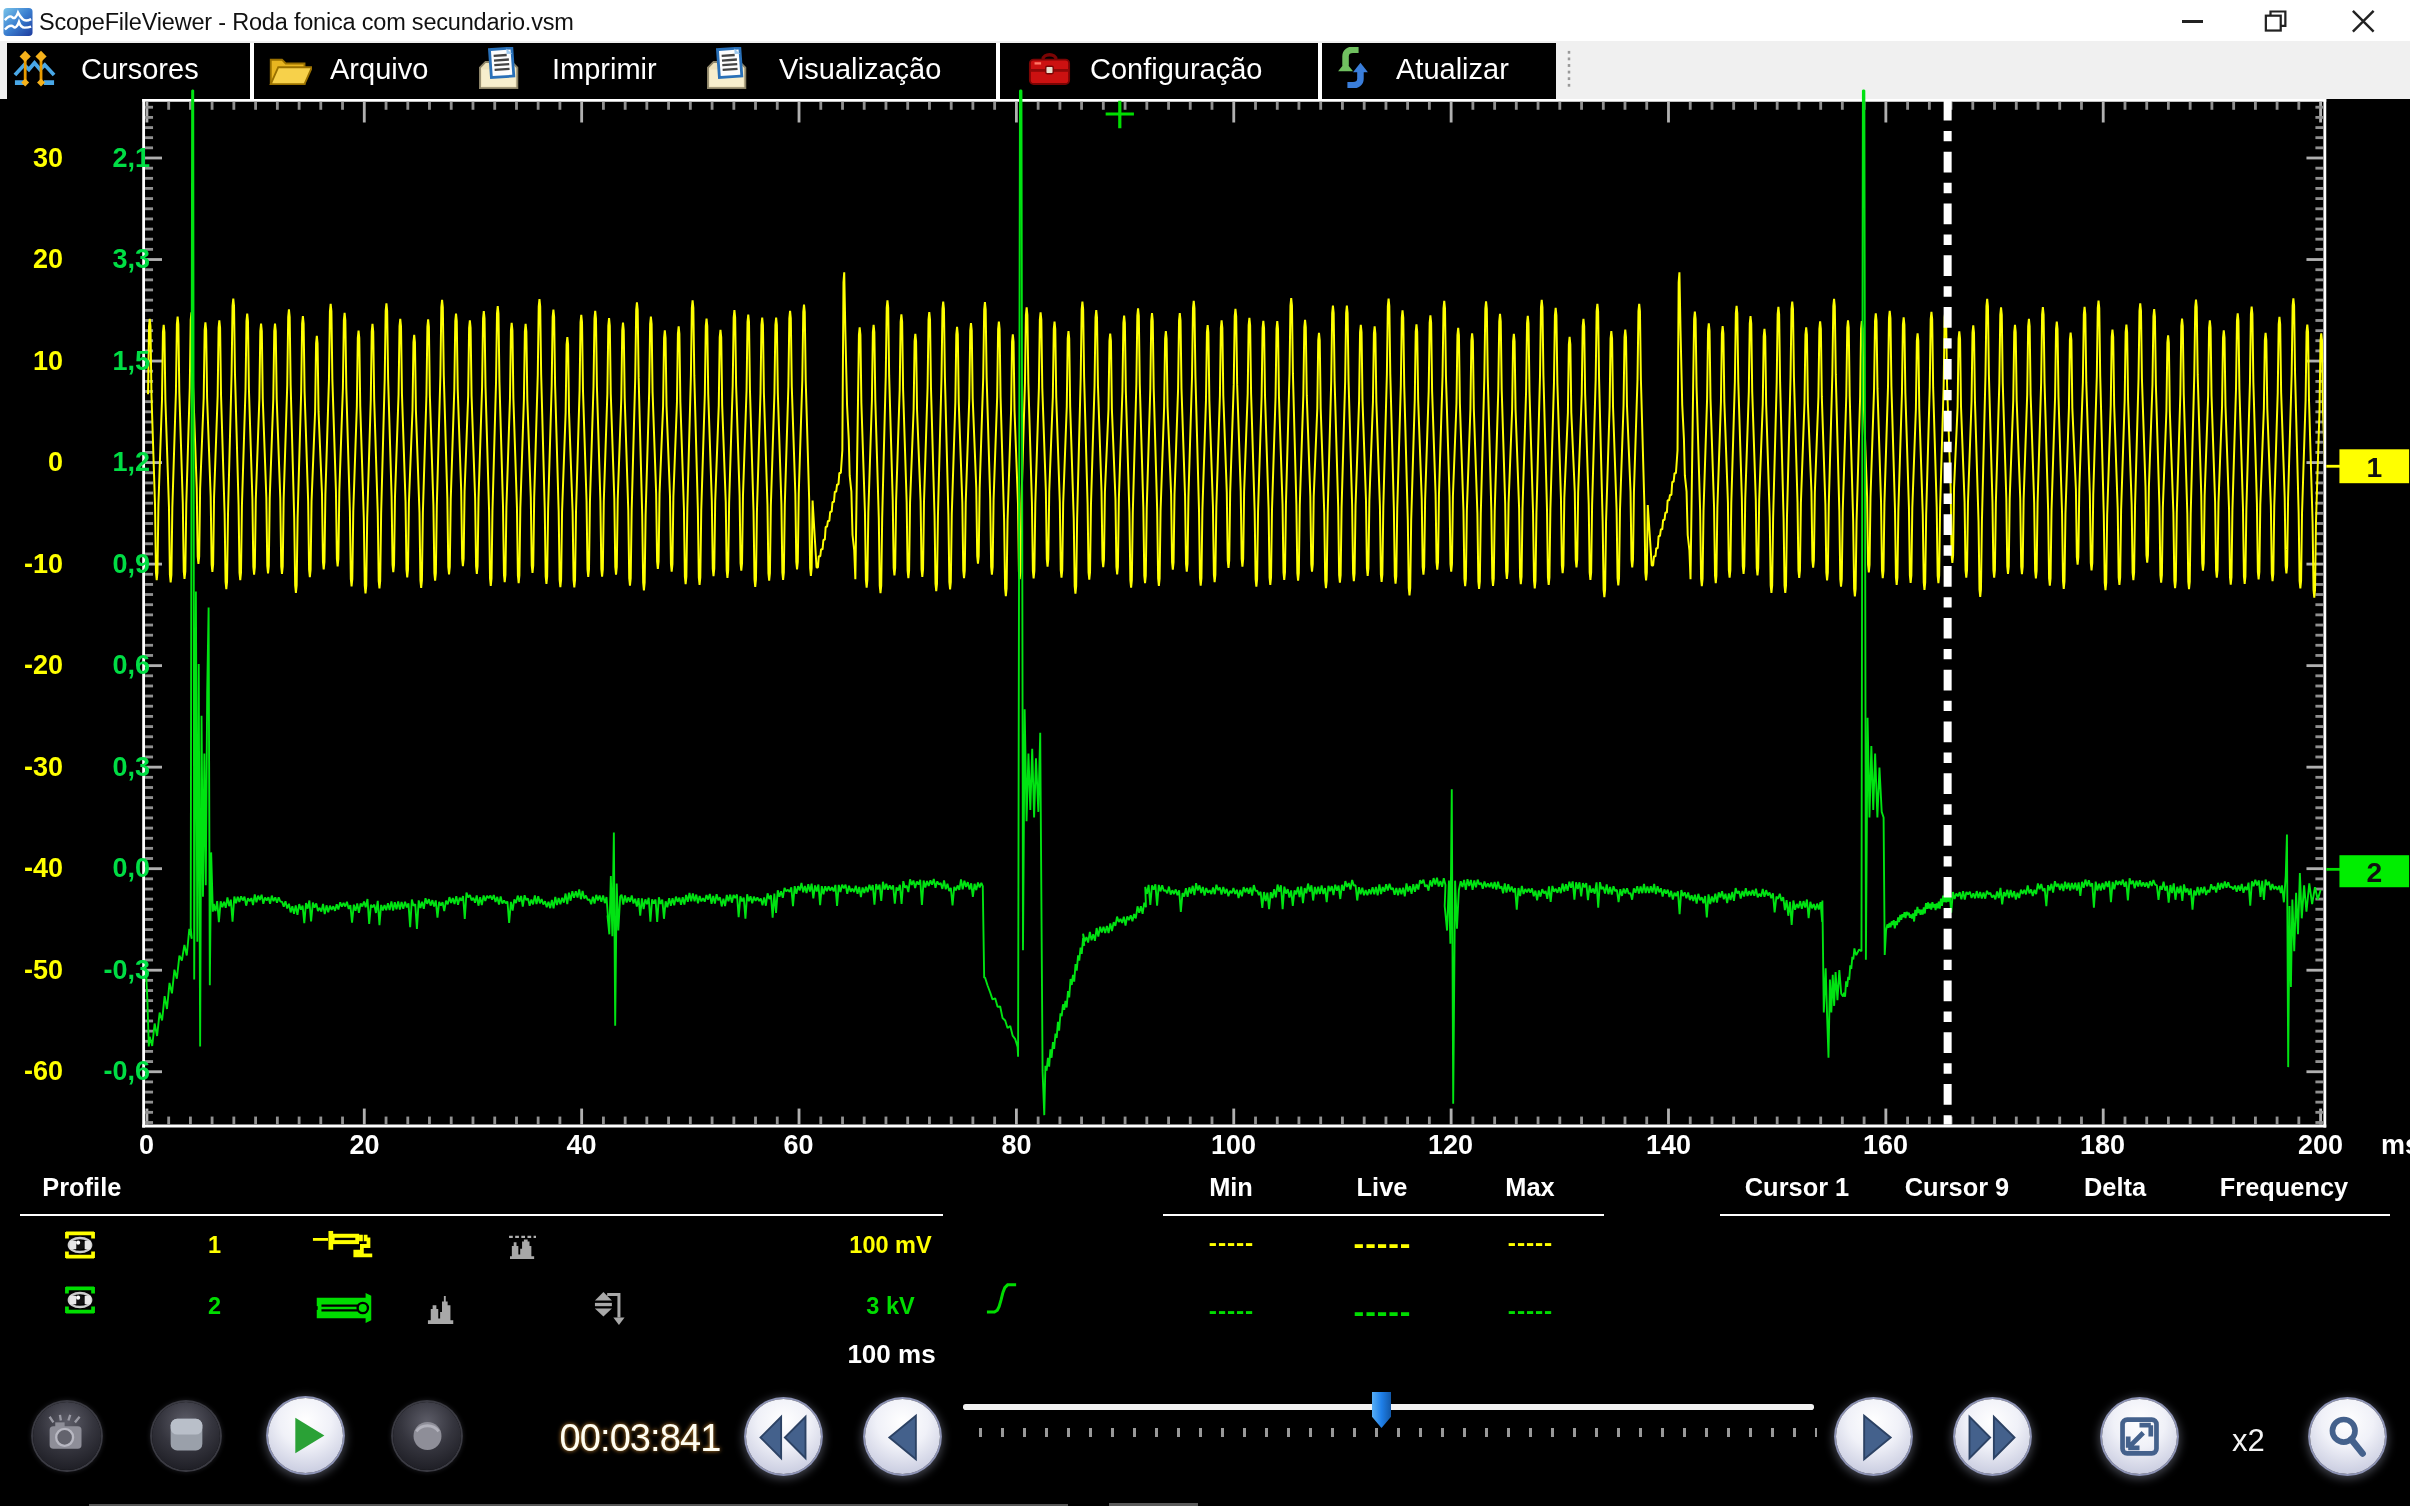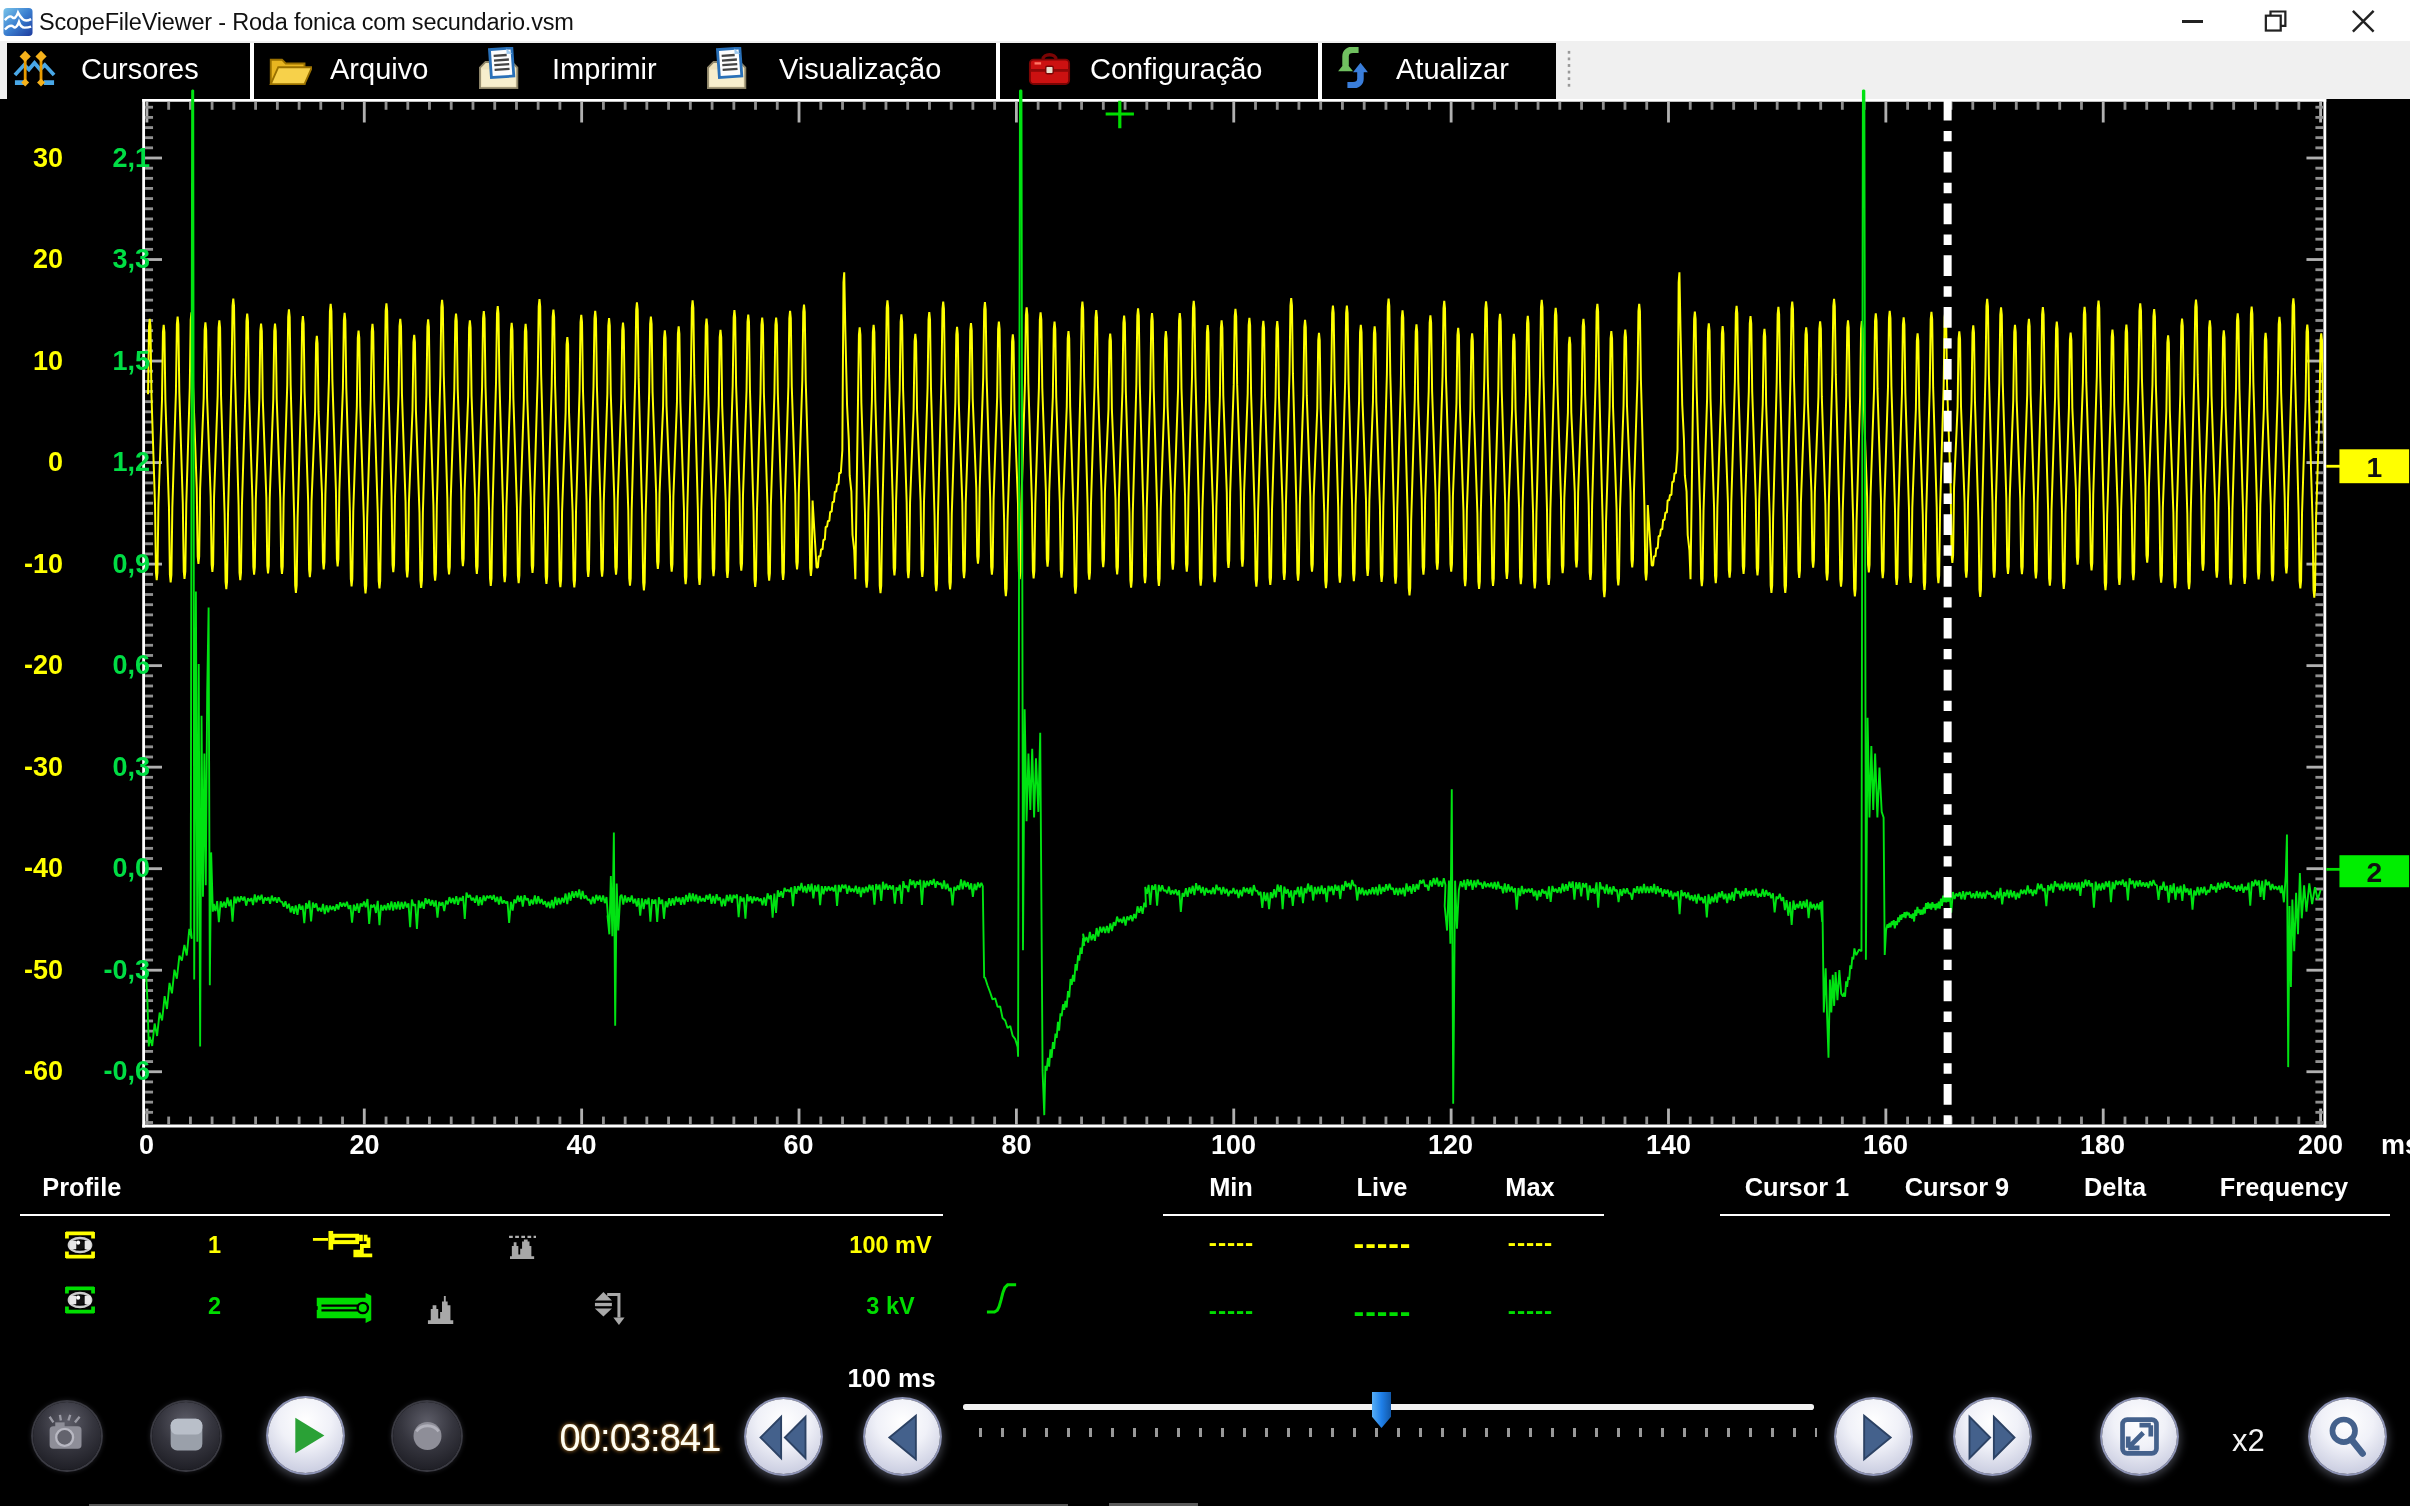--- a/index.html
+++ b/index.html
@@ -15,21 +15,21 @@
  background-image:radial-gradient(circle,#999 1.4px,transparent 1.5px);background-size:5.6px 6.6px;}
 #appbg{position:absolute;left:0;top:100px;width:2411px;height:1407px;background:#000;}
 #plotsvg{position:absolute;left:0;top:0px;}
 .yl1{position:absolute;width:63px;left:0;text-align:right;font-size:27px;font-weight:bold;color:#ffff00;}
 .yl2{position:absolute;width:69px;left:81px;text-align:right;font-size:27px;font-weight:bold;color:#00dd44;}
 .xl{position:absolute;top:1130px;width:113px;text-align:center;font-size:27px;font-weight:bold;color:#ffffff;}
 .hdr{position:absolute;top:1173px;width:188px;text-align:center;font-size:25.4px;font-weight:bold;color:#ffffff;}
 .hline{position:absolute;top:1214px;height:1.9px;background:#ffffff;}
 .val{position:absolute;width:207px;text-align:center;font-size:23.5px;font-weight:bold;}
 .dash{position:absolute;width:151px;text-align:center;font-weight:bold;letter-spacing:0.9px;}
-#ms100{position:absolute;left:788px;top:1339px;width:207px;text-align:center;font-size:26px;font-weight:bold;color:#ffffff;margin-top:24px;}
+#ms100{position:absolute;left:788px;top:1339px;width:207px;text-align:center;font-size:26px;font-weight:bold;color:#ffffff;}
 .cbtn{position:absolute;border-radius:50%;}
 .cbtn-dark{background:radial-gradient(circle at 50% 30%, #5d5d68 0%, #35353e 45%, #14141a 100%);
  box-shadow:0 0 0 1.9px #3a3a42, 0 0 5.6px 1.9px rgba(120,120,140,0.25);}
 .cbtn-light{background:radial-gradient(circle at 50% 30%, #ffffff 0%, #f0f1f8 40%, #b9bdd6 100%);
  box-shadow:0 0 0 1.9px #8d93b5, 0 1.9px 9.4px 2.8px rgba(200,205,235,0.35);}
 .cicon{position:absolute;}
 #timetx{position:absolute;left:527px;top:1417px;width:226px;text-align:center;font-size:38px;color:#fffef2;
  text-shadow:0 0 4.7px rgba(255,170,60,0.8);letter-spacing:-0.9px;}
 #x2tx{position:absolute;left:2232px;top:1423px;width:75px;text-align:left;font-size:31px;color:#f4f4f4;}
 #slidertrack{position:absolute;left:963px;top:1404px;width:851px;height:5.6px;background:#f2f2f2;border-radius:2.8px;}

